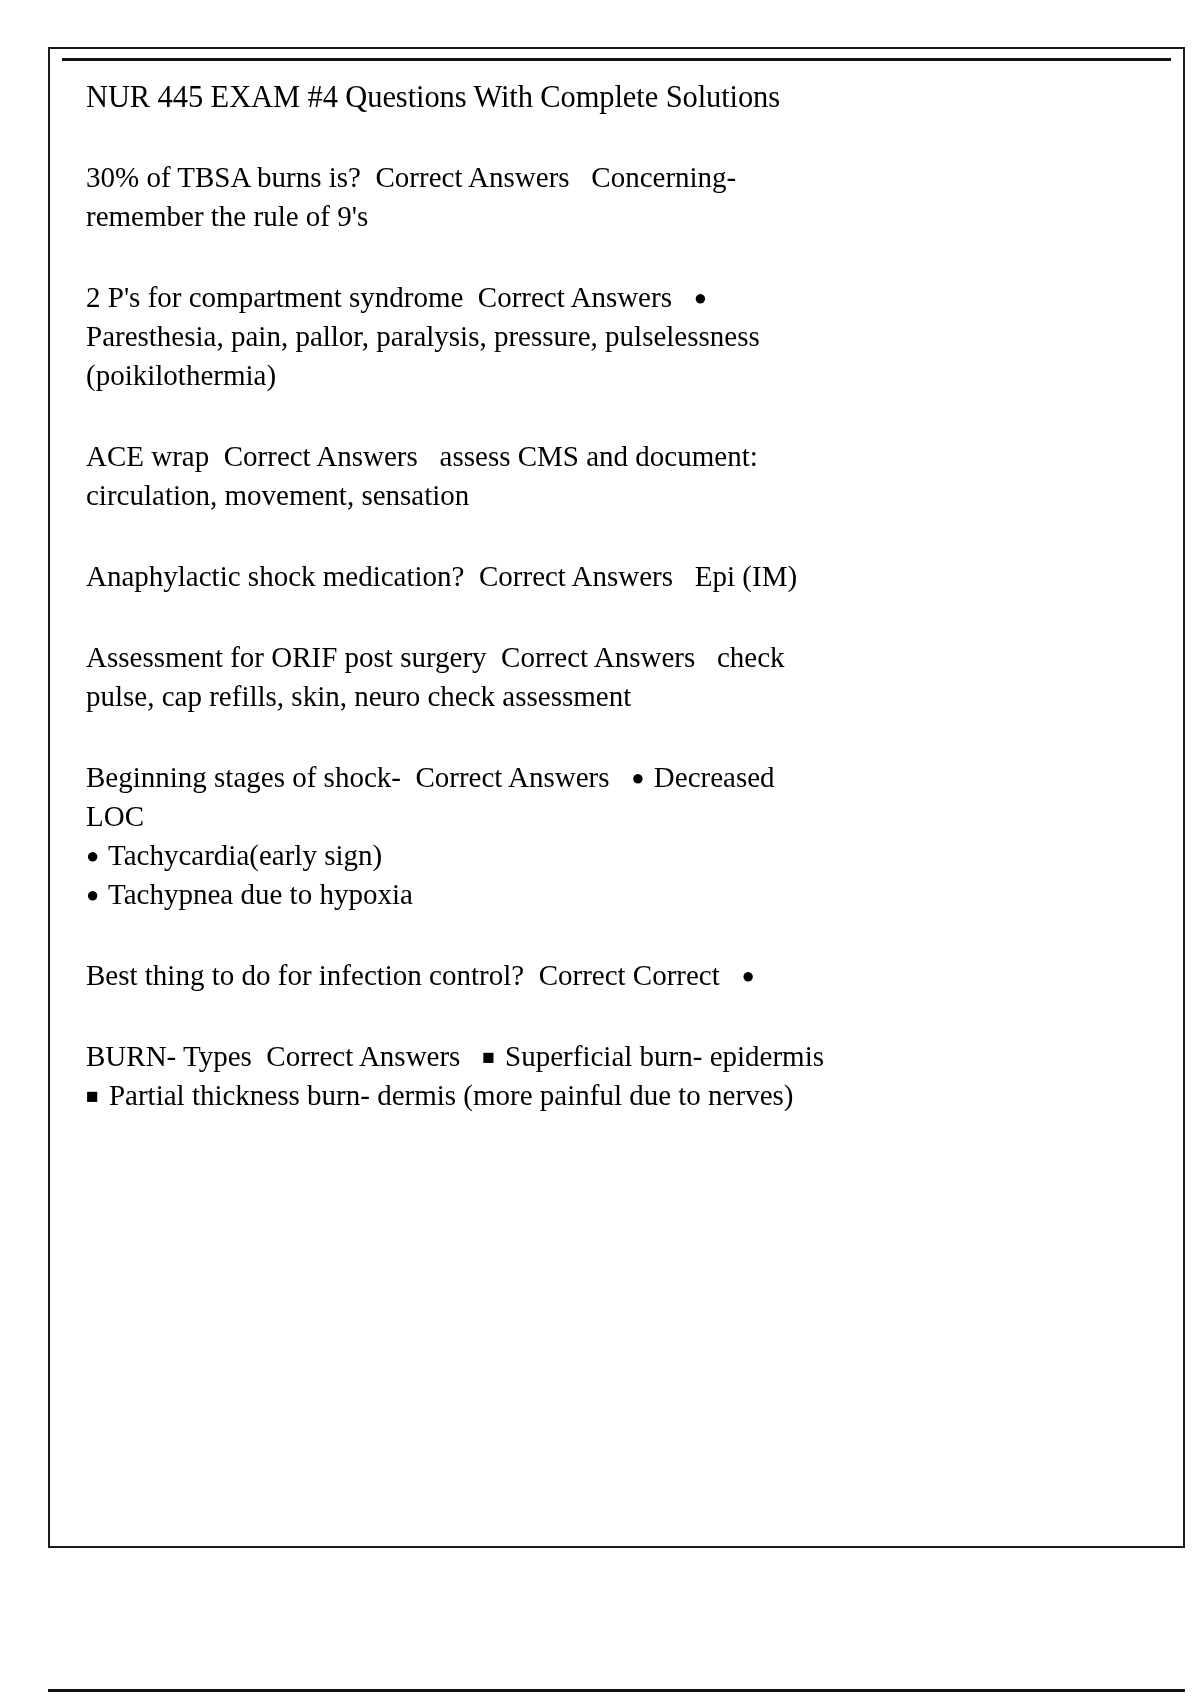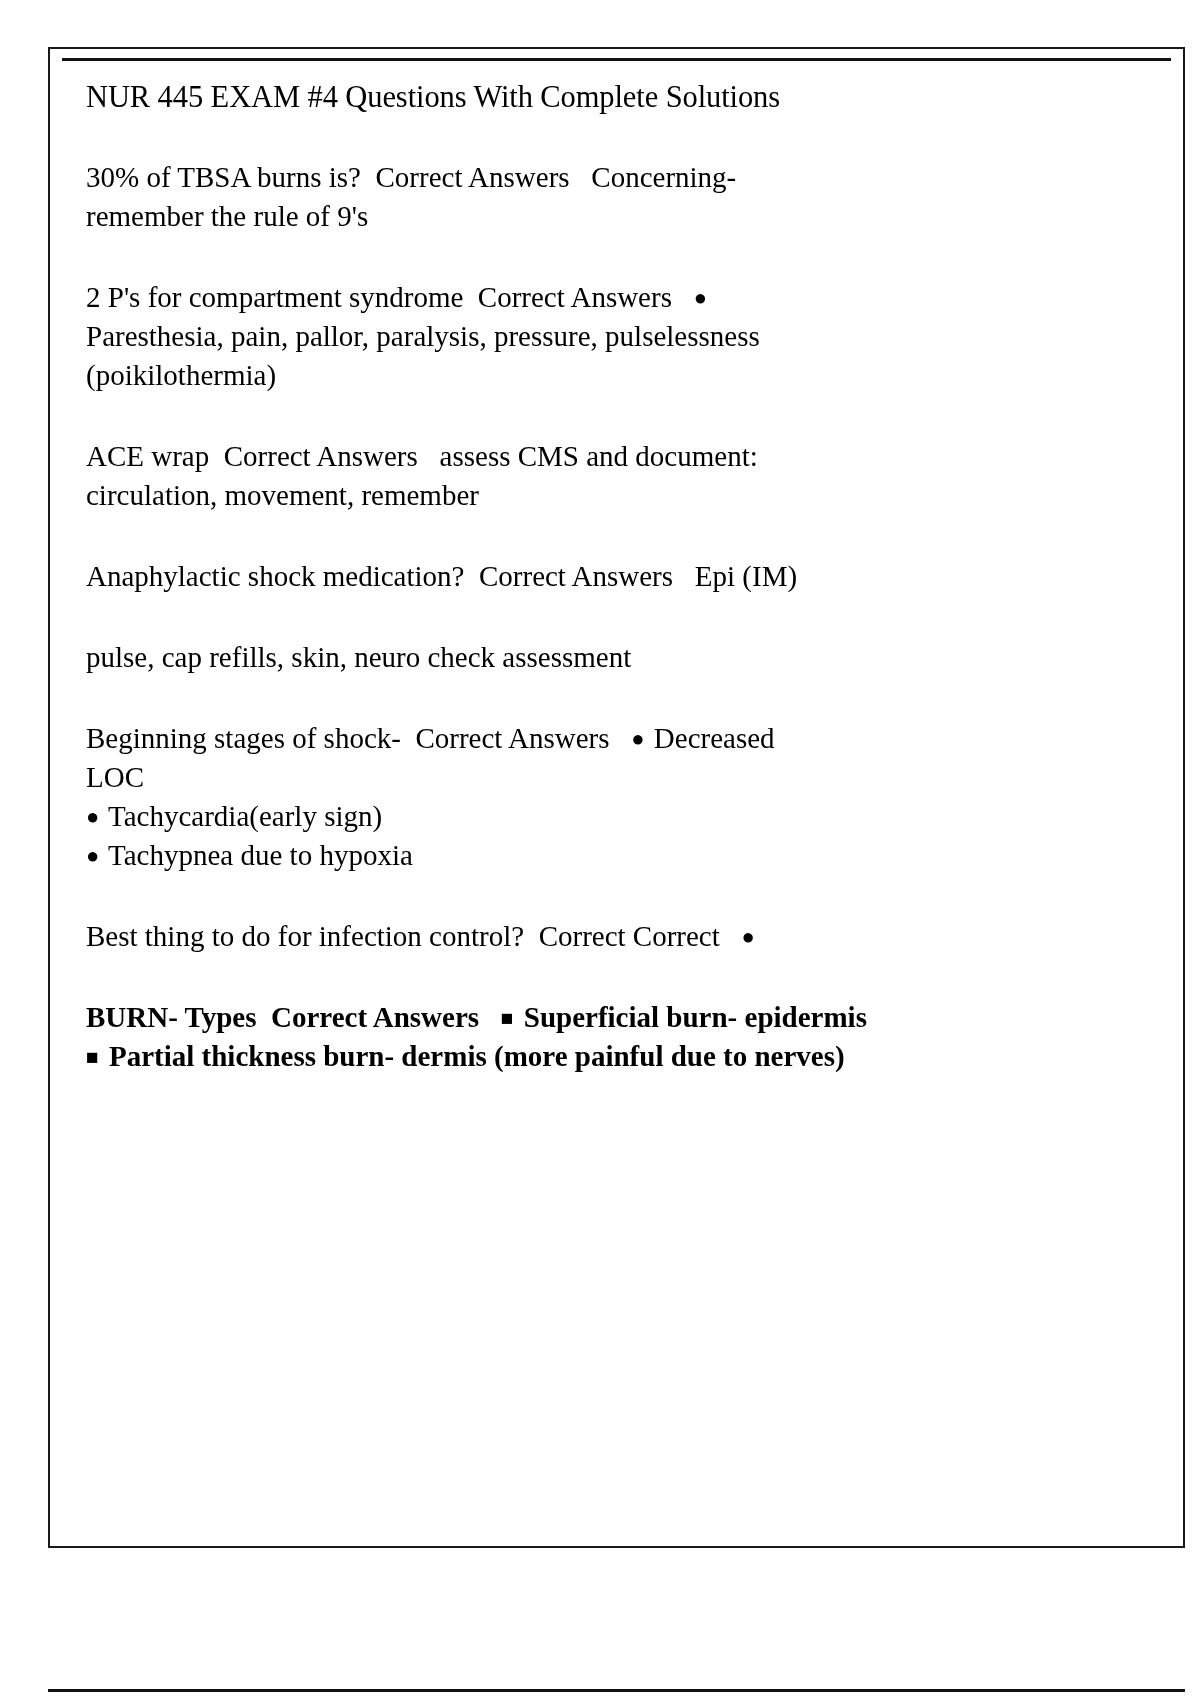--- a/index.html
+++ b/index.html
@@ -63,21 +63,20 @@
     letter-spacing: -0.1px;
     margin: 0 0 40px 0;
     white-space: nowrap;
   }
 
   .qa-block {
     margin: 0 0 42px 0;
   }
   .qa-block:last-child {
     margin-bottom: 8px;
-    font-weight: bold;
   }
 
   .line {
     font-size: 29px;
     line-height: 1.345;
     margin: 0;
     white-space: pre-wrap;
   }
 
   
@@ -115,28 +114,29 @@
 
 
   <div class="qa-block">
     <p class="line"><span>2 P's for compartment syndrome  Correct Answers  </span> <span class="b-dot">●</span></p>
     <p class="line">Paresthesia, pain, pallor, paralysis, pressure, pulselessness</p>
     <p class="line">(poikilothermia)</p>
   </div>
 
   <div class="qa-block">
     <p class="line">ACE wrap  Correct Answers   assess CMS and document:</p>
-    <p class="line">circulation, movement, remember</p>
+    <p class="line">circulation, movement, sensation</p>
   </div>
 
   <div class="qa-block">
     <p class="line">Anaphylactic shock medication?  Correct Answers   Epi (IM)</p>
   </div>
 
   <div class="qa-block">
+    <p class="line">Assessment for ORIF post surgery  Correct Answers   check</p>
     <p class="line">pulse, cap refills, skin, neuro check assessment</p>
   </div>
 
   <div class="qa-block">
     <p class="line"><span>Beginning stages of shock-  Correct Answers  </span> <span class="b-dot">●</span> <span>Decreased</span></p>
     <p class="line">LOC</p>
     <p class="line"><span class="b-dot">●</span> <span>Tachycardia(early sign)</span></p>
     <p class="line"><span class="b-dot">●</span> <span>Tachypnea due to hypoxia</span></p>
   </div>
 

